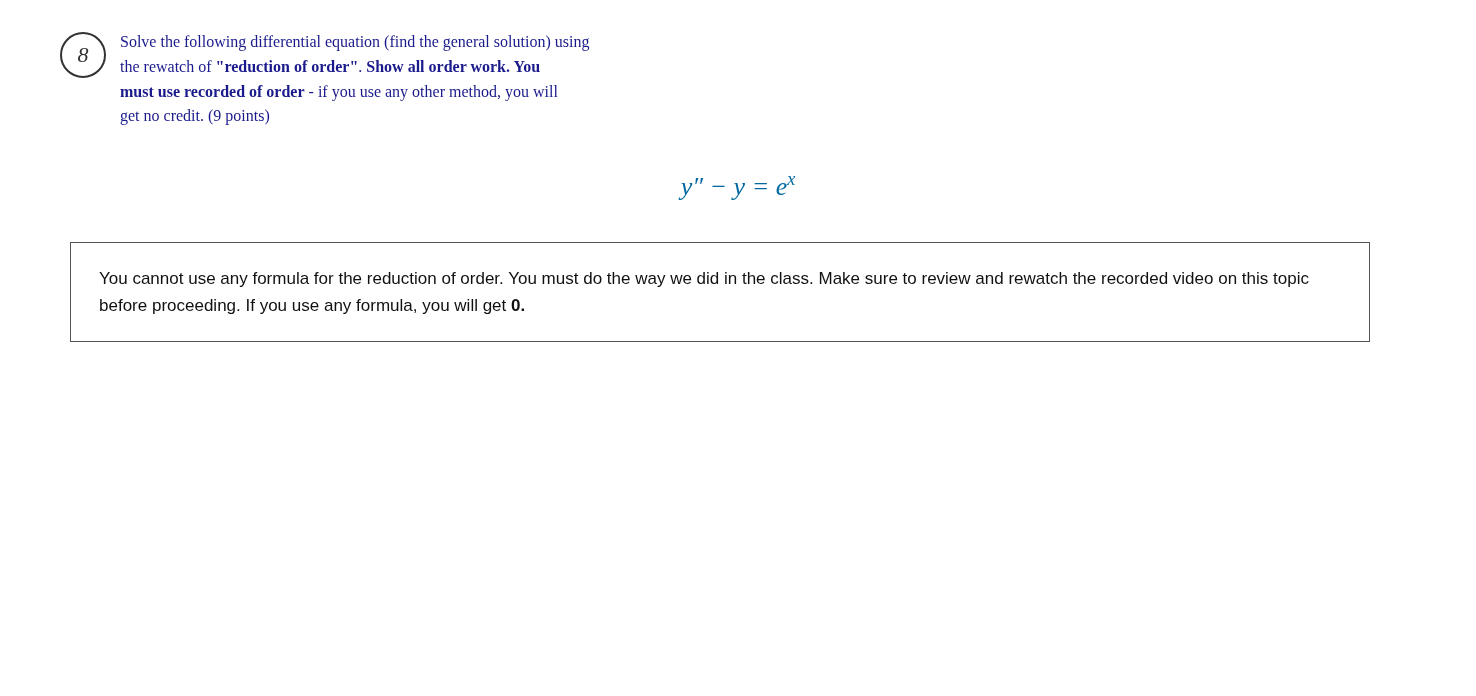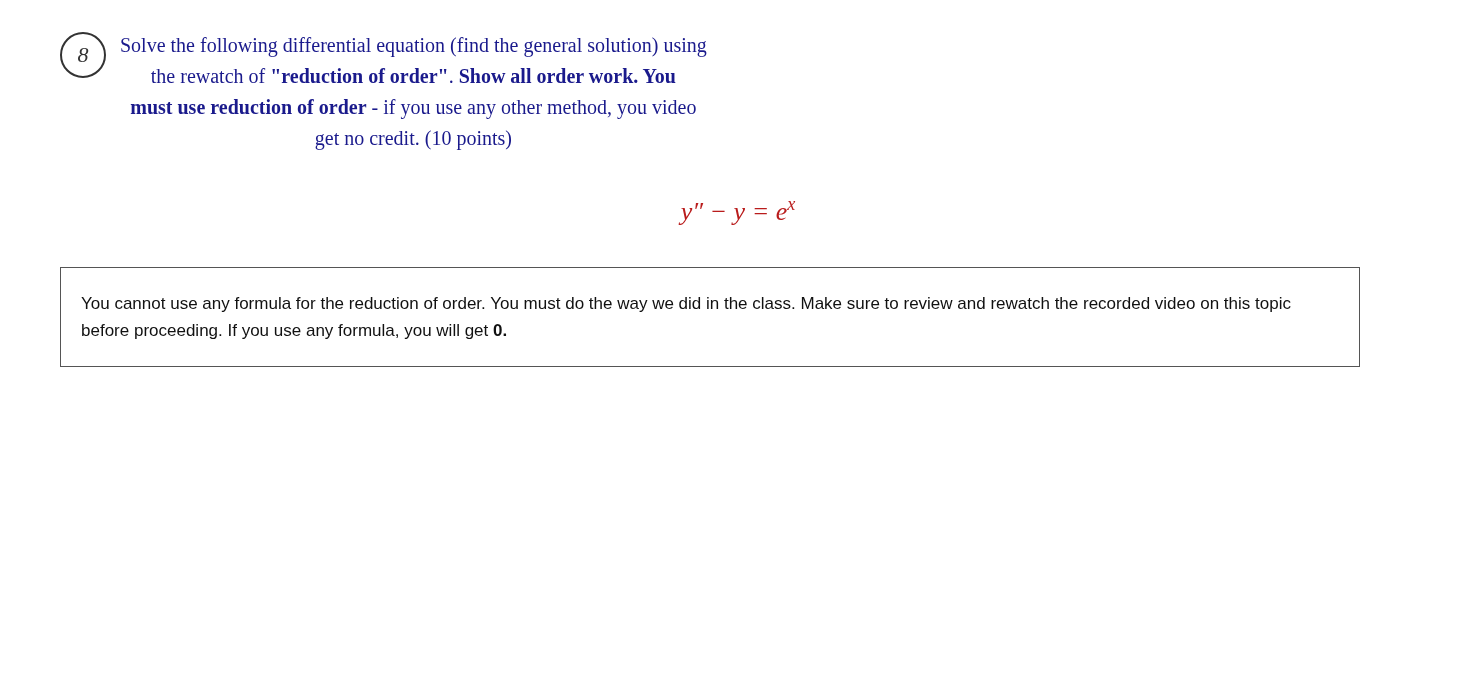--- a/index.html
+++ b/index.html
@@ -41,56 +41,55 @@
       justify-content: center;
       font-size: 22px;
       font-style: italic;
       color: #333;
       flex-shrink: 0;
       margin-top: 2px;
       font-family: 'Times New Roman', Times, serif;
     }
 
     .problem-text {
-      font-size: 20px;
+      font-size: 16px;
       line-height: 1.55;
       color: #1a1a8c;
-      text-align: center;
     }
 
     .problem-text .bold-text {
       font-weight: bold;
     }
 
     .problem-text .normal-text {
       font-weight: normal;
     }
 
     .equation-container {
       text-align: center;
       margin: 20px 0 40px 0;
       font-size: 26px;
-      color: #b91c1c;
+      color: #0369a1;
     }
 
     .equation {
       display: inline-block;
       font-style: italic;
       font-family: 'Times New Roman', Times, serif;
     }
 
     .equation sup {
       font-size: 0.7em;
       vertical-align: super;
     }
 
     .note-box {
       border: 1.5px solid #555;
-      padding: 22px 20px;
-      margin: 0;
+      padding: 22px 28px;
+      margin: 10px;
       font-family: Arial, Helvetica, sans-serif;
       font-size: 17px;
       line-height: 1.6;
       color: #111;
       max-width: 1300px;
     }
 
     .note-box .bold-zero {
       font-weight: bold;
     }
@@ -100,22 +99,22 @@
 
 <div class="page-content">
 
   <div class="problem-section">
     <div class="problem-number-circle">
       <span>8</span>
     </div>
     <div class="problem-text">
       <span class="normal-text">Solve the following differential equation (find the general solution) using</span><br>
       <span class="normal-text">the rewatch of </span><span class="bold-text">"reduction of order"</span><span class="normal-text">. </span><span class="bold-text">Show all order work.</span><span class="bold-text"> You</span><br>
-      <span class="bold-text">must use reduction of order</span><span class="normal-text"> - if you use any other method, you video</span><br>
-      <span class="normal-text">get no credit. (10 points)</span>
+      <span class="bold-text">must use recorded of order</span><span class="normal-text"> - if you use any other method, you will</span><br>
+      <span class="normal-text">get no credit. (9 points)</span>
     </div>
   </div>
 
   <div class="equation-container">
     <span class="equation">
       <span>y″ − y = e</span><sup>x</sup>
     </span>
   </div>
 
   <div class="note-box">

